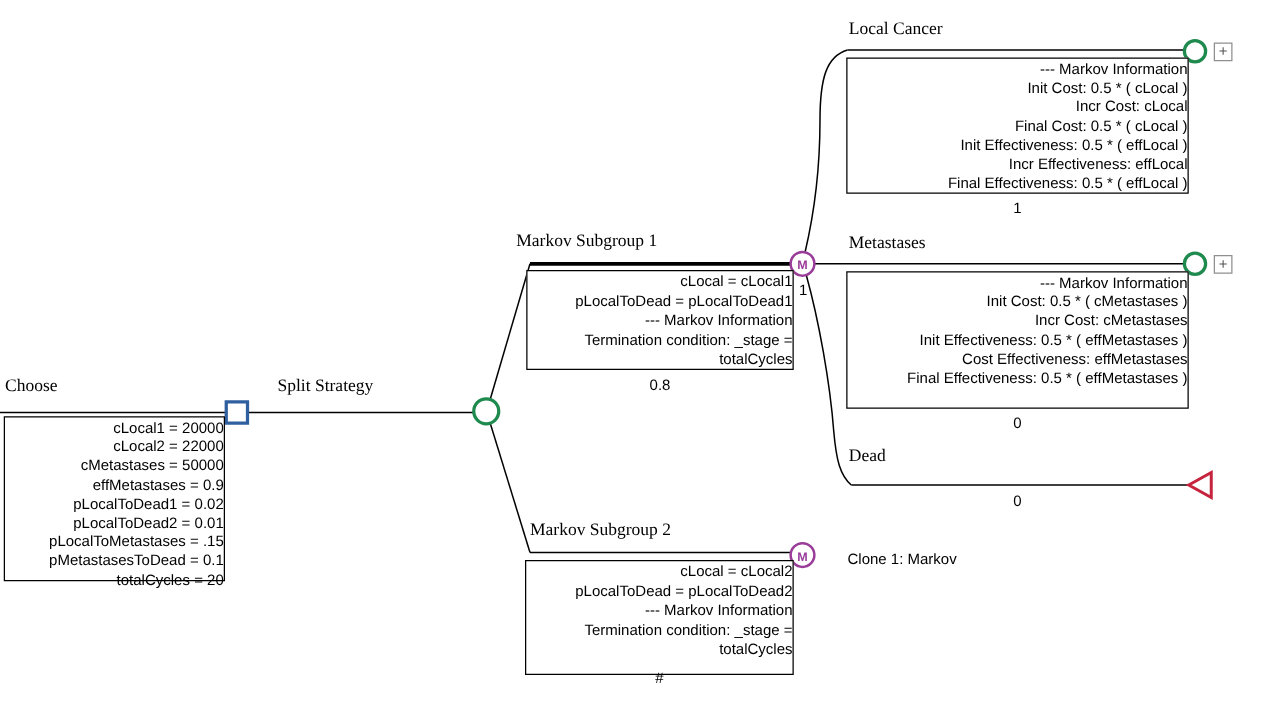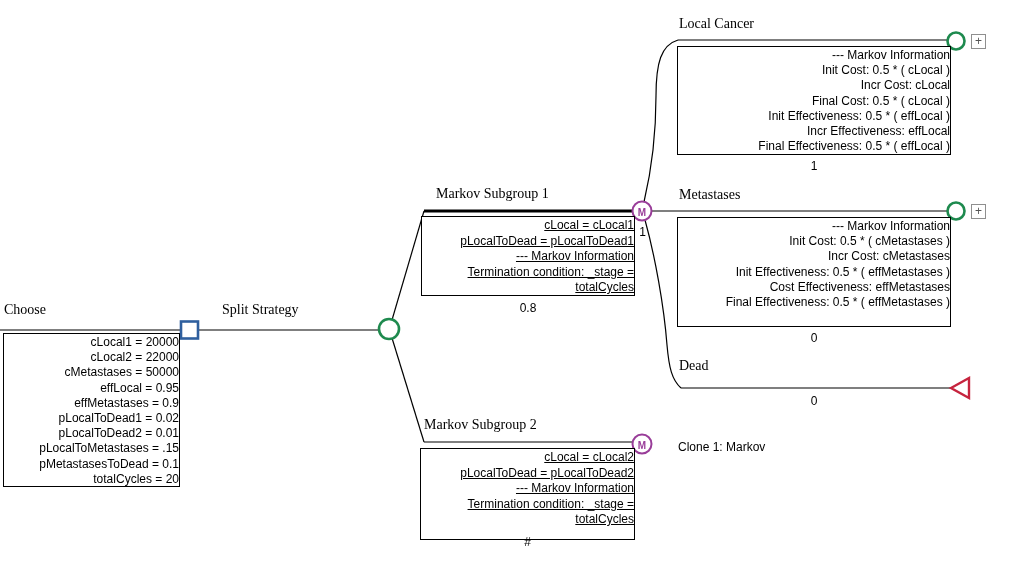--- a/index.html
+++ b/index.html
@@ -13,21 +13,21 @@
     font-family:"Liberation Serif","DejaVu Serif",serif;
     font-size:14px;color:#000;white-space:nowrap;
   }
   .infobox{
     border:1px solid #000;background:#fff;box-sizing:border-box;
     font-size:12px;color:#000;padding-top:1px;
   }
   .infobox .ln{white-space:nowrap;padding-left:3px;overflow:hidden;}
   .infobox .ln.outdent{padding-left:0;}
   .lh15 .ln{line-height:15.2px;height:15.2px;}
-  .lh155 .ln{line-height:15.5px;height:15.5px;text-decoration:underline;}
+  .lh155 .ln{line-height:15.5px;height:15.5px;}
   .num-label{font-size:12px;color:#000;text-align:center;white-space:nowrap;}
   .clone-label{font-size:12px;color:#000;white-space:nowrap;}
   .expand-box{
     width:13px;height:13px;border:1px solid #8f8f8f;background:#fff;
     color:#555;font-size:12px;line-height:12px;text-align:center;
     box-sizing:content-box;cursor:pointer;
   }
 </style>
 </head>
 <body>
@@ -53,36 +53,35 @@
     <circle cx="642" cy="211" r="9.5" fill="#fff" stroke="#993d99" stroke-width="2"></circle>
     <text x="642" y="215.5" text-anchor="middle" font-size="10" font-weight="bold" fill="#993d99">M</text>
     <circle cx="642" cy="444" r="9.5" fill="#fff" stroke="#993d99" stroke-width="2"></circle>
     <text x="642" y="448.5" text-anchor="middle" font-size="10" font-weight="bold" fill="#993d99">M</text>
     <circle cx="956" cy="41" r="8.5" fill="#fff" stroke="#1e8a4e" stroke-width="2.6"></circle>
     <circle cx="956" cy="211" r="8.5" fill="#fff" stroke="#1e8a4e" stroke-width="2.6"></circle>
     <polygon points="951,388 969,378 969,398" fill="#fff" stroke="#c6243e" stroke-width="2.4"></polygon>
   </svg>
 
   <div class="abs branch-title" style="left:4px;top:302px;">Choose</div>
-  <div class="abs infobox lh15" style="left:3px;top:333px;width:177px;height:154px;">
+  <div class="abs infobox lh15" style="left:3px;top:333px;width:177px;height:132px;">
     <div class="ln">cLocal1 = 20000</div>
     <div class="ln">cLocal2 = 22000</div>
     <div class="ln">cMetastases = 50000</div>
-    <div class="ln">effLocal = 0.95</div>
     <div class="ln">effMetastases = 0.9</div>
     <div class="ln">pLocalToDead1 = 0.02</div>
     <div class="ln">pLocalToDead2 = 0.01</div>
     <div class="ln">pLocalToMetastases = .15</div>
     <div class="ln">pMetastasesToDead = 0.1</div>
     <div class="ln">totalCycles = 20</div>
   </div>
 
   <div class="abs branch-title" style="left:222px;top:302px;">Split Strategy</div>
 
-  <div class="abs branch-title" style="left:436px;top:186px;">Markov Subgroup 1</div>
+  <div class="abs branch-title" style="left:413px;top:186px;">Markov Subgroup 1</div>
   <div class="abs infobox lh155" style="left:421px;top:216px;width:214px;height:80px;">
     <div class="ln">cLocal = cLocal1</div>
     <div class="ln">pLocalToDead = pLocalToDead1</div>
     <div class="ln">--- Markov Information</div>
     <div class="ln">Termination condition: _stage =</div>
     <div class="ln outdent">totalCycles</div>
   </div>
   <div class="abs num-label" style="left:421px;top:301px;width:214px;">0.8</div>
   <div class="abs num-label" style="left:635px;top:225px;width:15px;">1</div>
 

